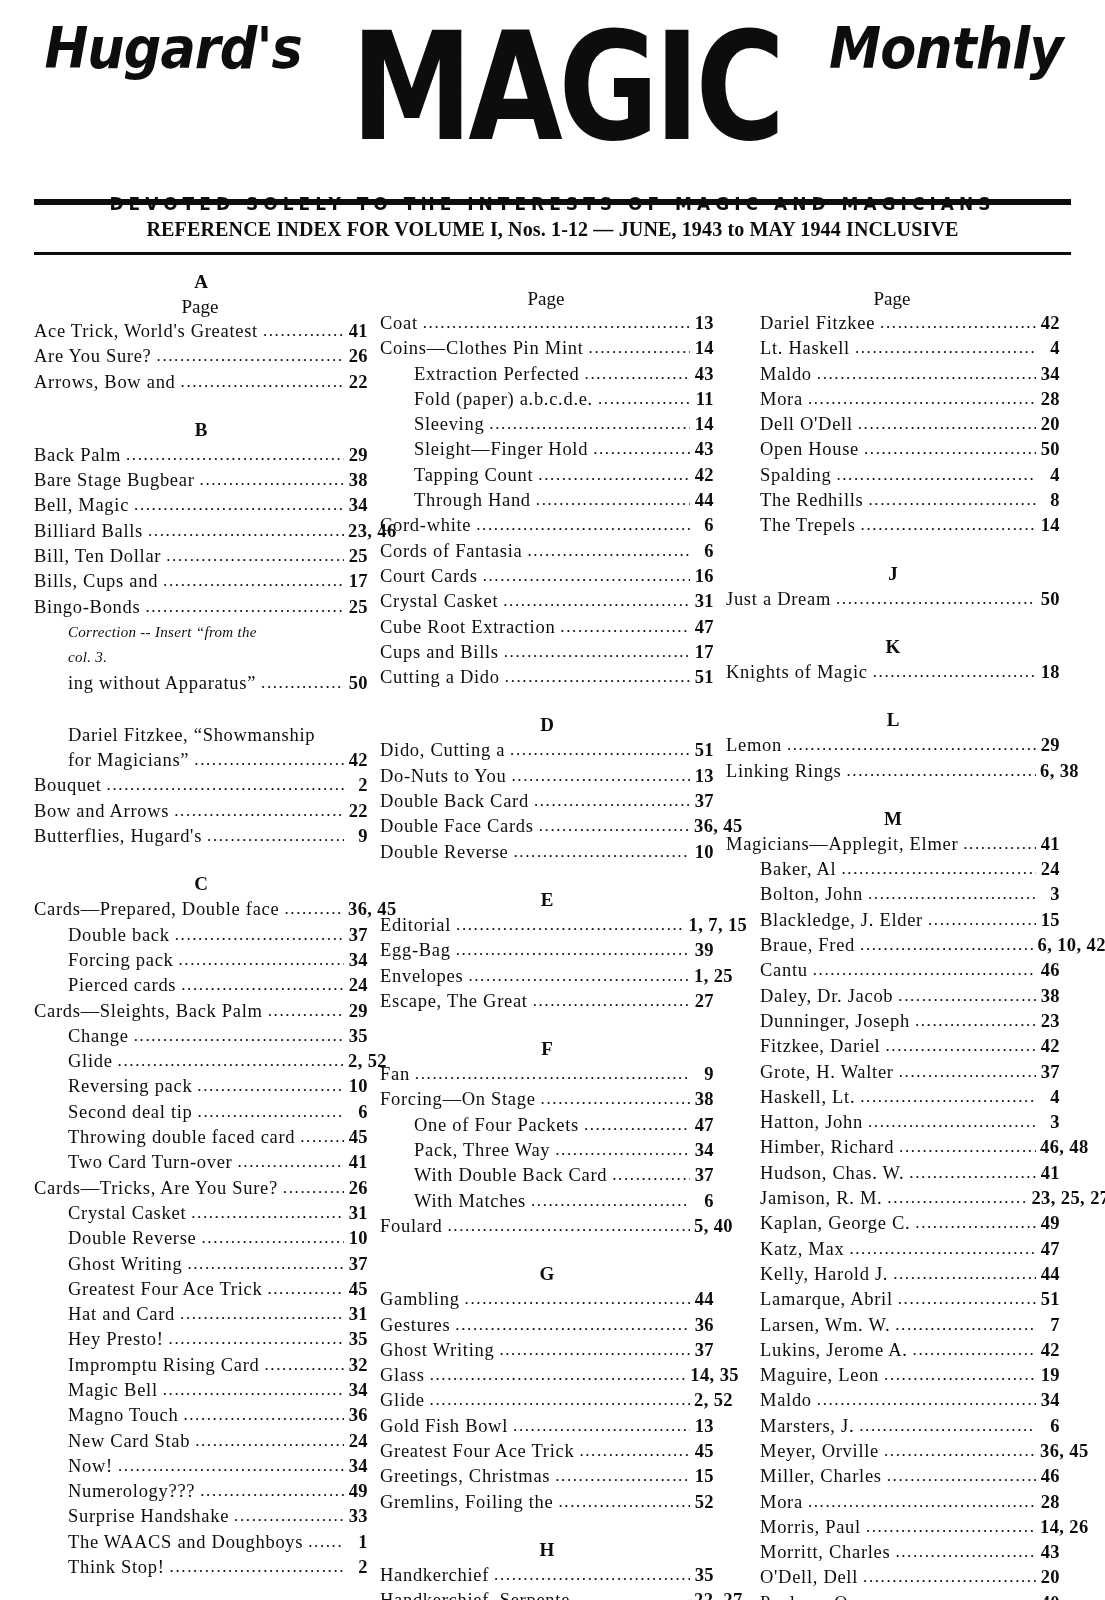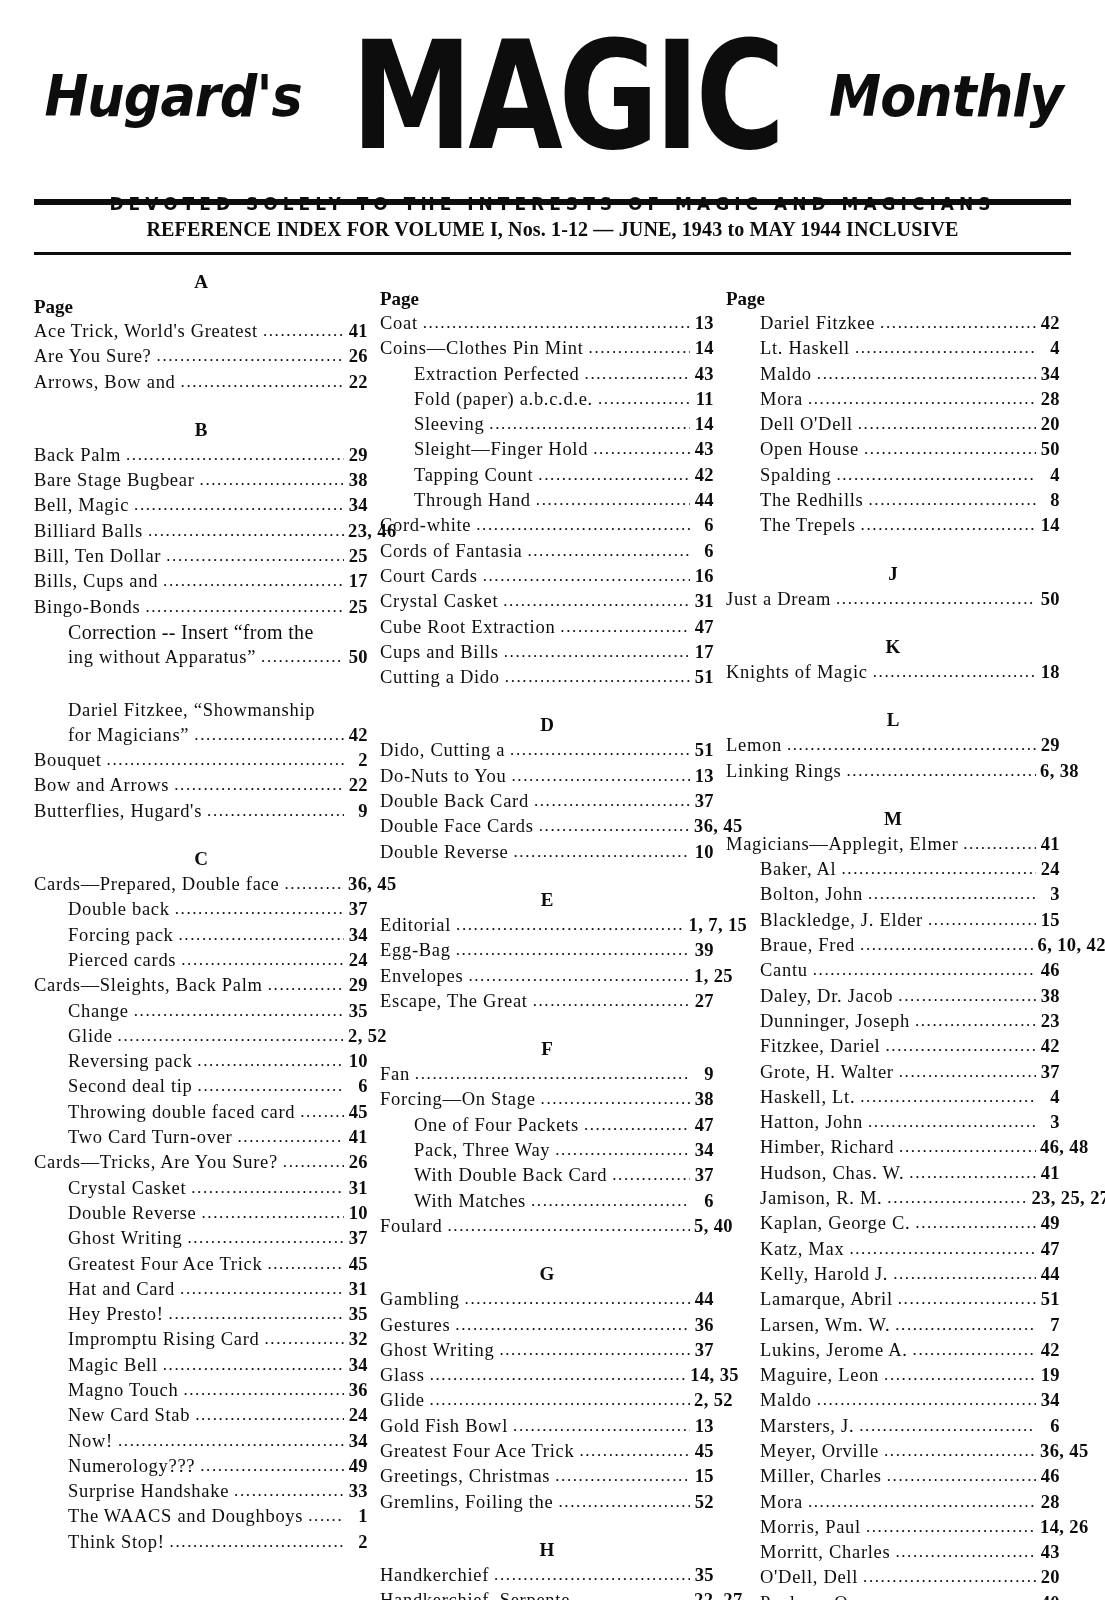--- a/index.html
+++ b/index.html
@@ -23,21 +23,21 @@
     position: relative;
   }
 
   
   .masthead {
     position: relative;
     height: 185px;
   }
   .mast-row {
     display: flex;
-    align-items: center;
+    align-items: flex-start;
     justify-content: center;
     height: 160px;
     padding-top: 20px;
   }
   .mast-hugards {
     font-family: "DejaVu Sans", sans-serif;
     font-style: italic;
     font-weight: bold;
     font-size: 57px;
     letter-spacing: -1px;
@@ -113,23 +113,23 @@
     font-weight: bold;
     font-size: 19px;
     margin: 0;
     height: 26px;
     line-height: 26px;
   }
   .spacer-top { height: 18px; }
   .section-gap { height: 22px; }
 
   .page-label {
-    text-align: left;
+    text-align: center;
     font-family: "Liberation Serif", serif;
-    font-weight: bold;
+    font-weight: normal;
     font-size: 19px;
     height: 24px;
     line-height: 24px;
     padding-right: 2px;
   }
 
   
   .entry {
     display: flex;
     align-items: baseline;
@@ -163,21 +163,22 @@
     font-size: 18.5px;
     line-height: 25.3px;
     letter-spacing: 0.7px;
   }
   .entry-wrap .cont {
     padding-left: 34px;
     margin-top: 27px;
   }
 
   .note {
-    font-size: 20px;
+    font-style: italic;
+    font-size: 15px;
     line-height: 25.3px;
     padding-left: 34px;
     letter-spacing: 0.3px;
   }
 </style>
 </head>
 <body>
 
 <div class="page">
 
@@ -245,20 +246,21 @@
           <span class="dots">..........................................................................................</span>
           <span class="pg">17</span>
         </div>
         <div class="entry">
           <span class="t">Bingo-Bonds</span>
           <span class="dots">..........................................................................................</span>
           <span class="pg">25</span>
         </div>
         <div class="note">
           <div>Correction -- Insert “from the</div>
+          <div>col. 3.</div>
         </div>
         <div class="entry-wrap">
           <div class="entry ind1">
             <span class="t">ing without Apparatus”</span>
             <span class="dots">..........................................................................................</span>
             <span class="pg">50</span>
           </div>
         </div>
         <div class="entry-wrap">
           <div class="cont">Dariel Fitzkee, “Showmanship</div>

